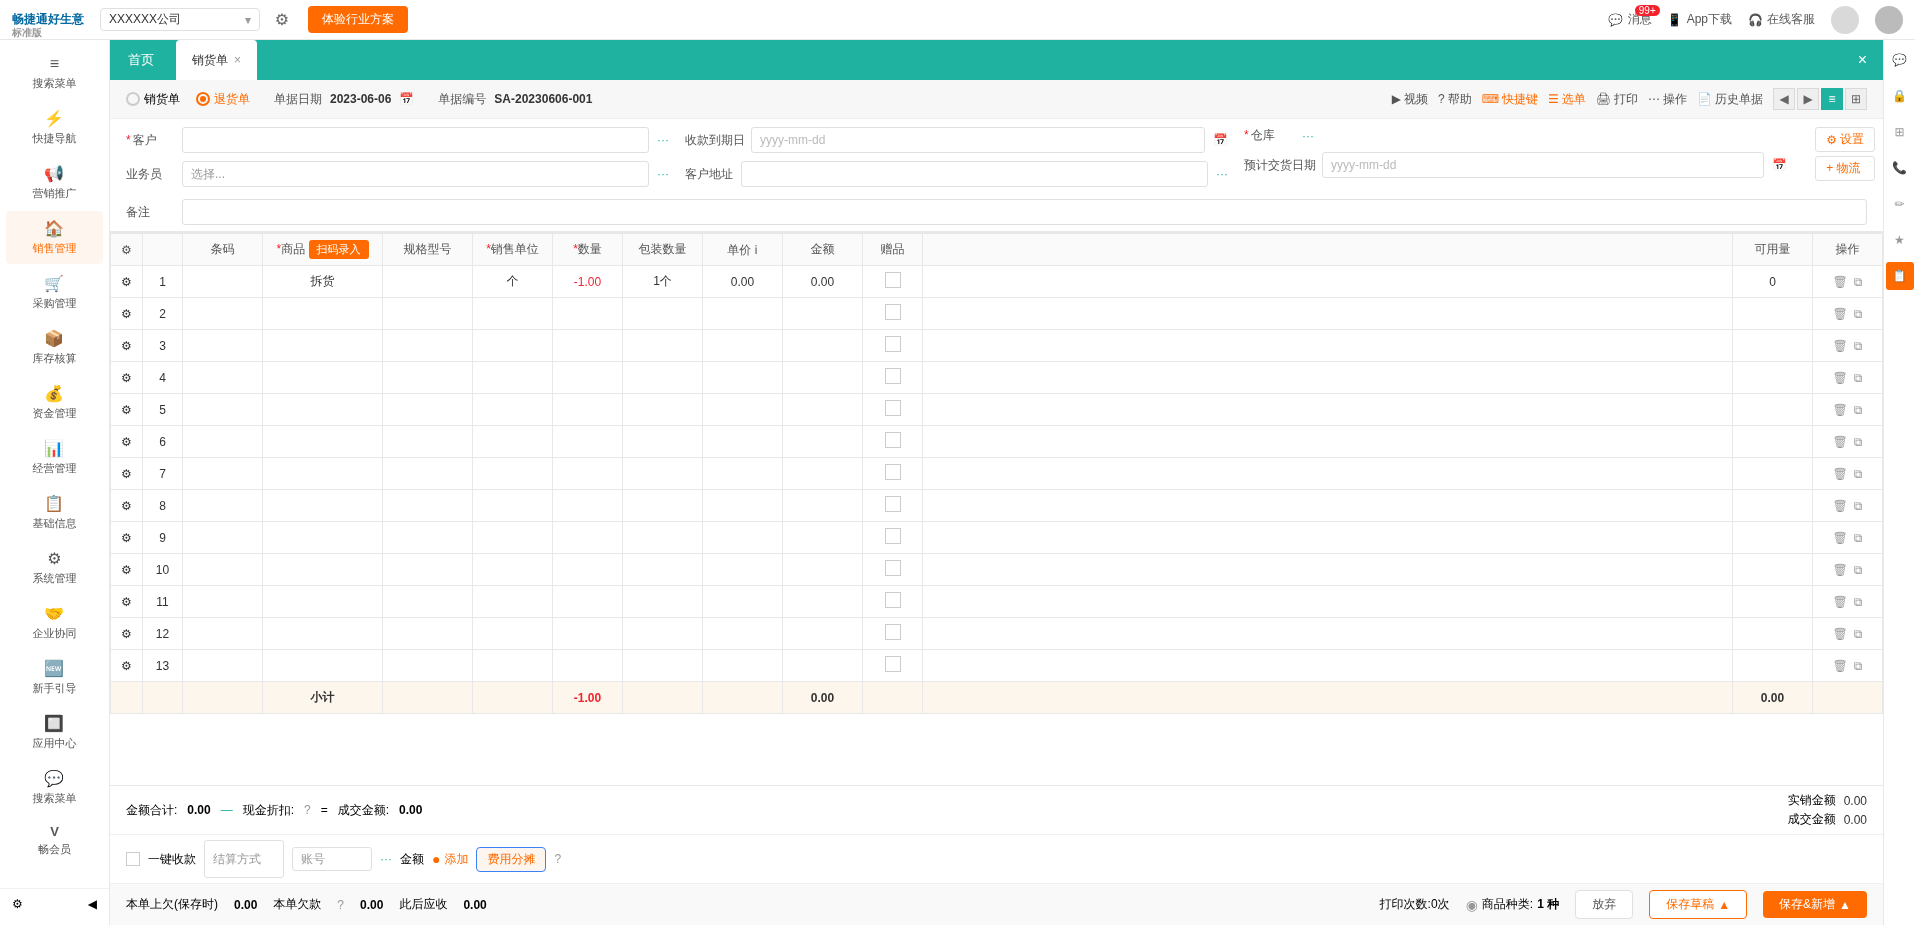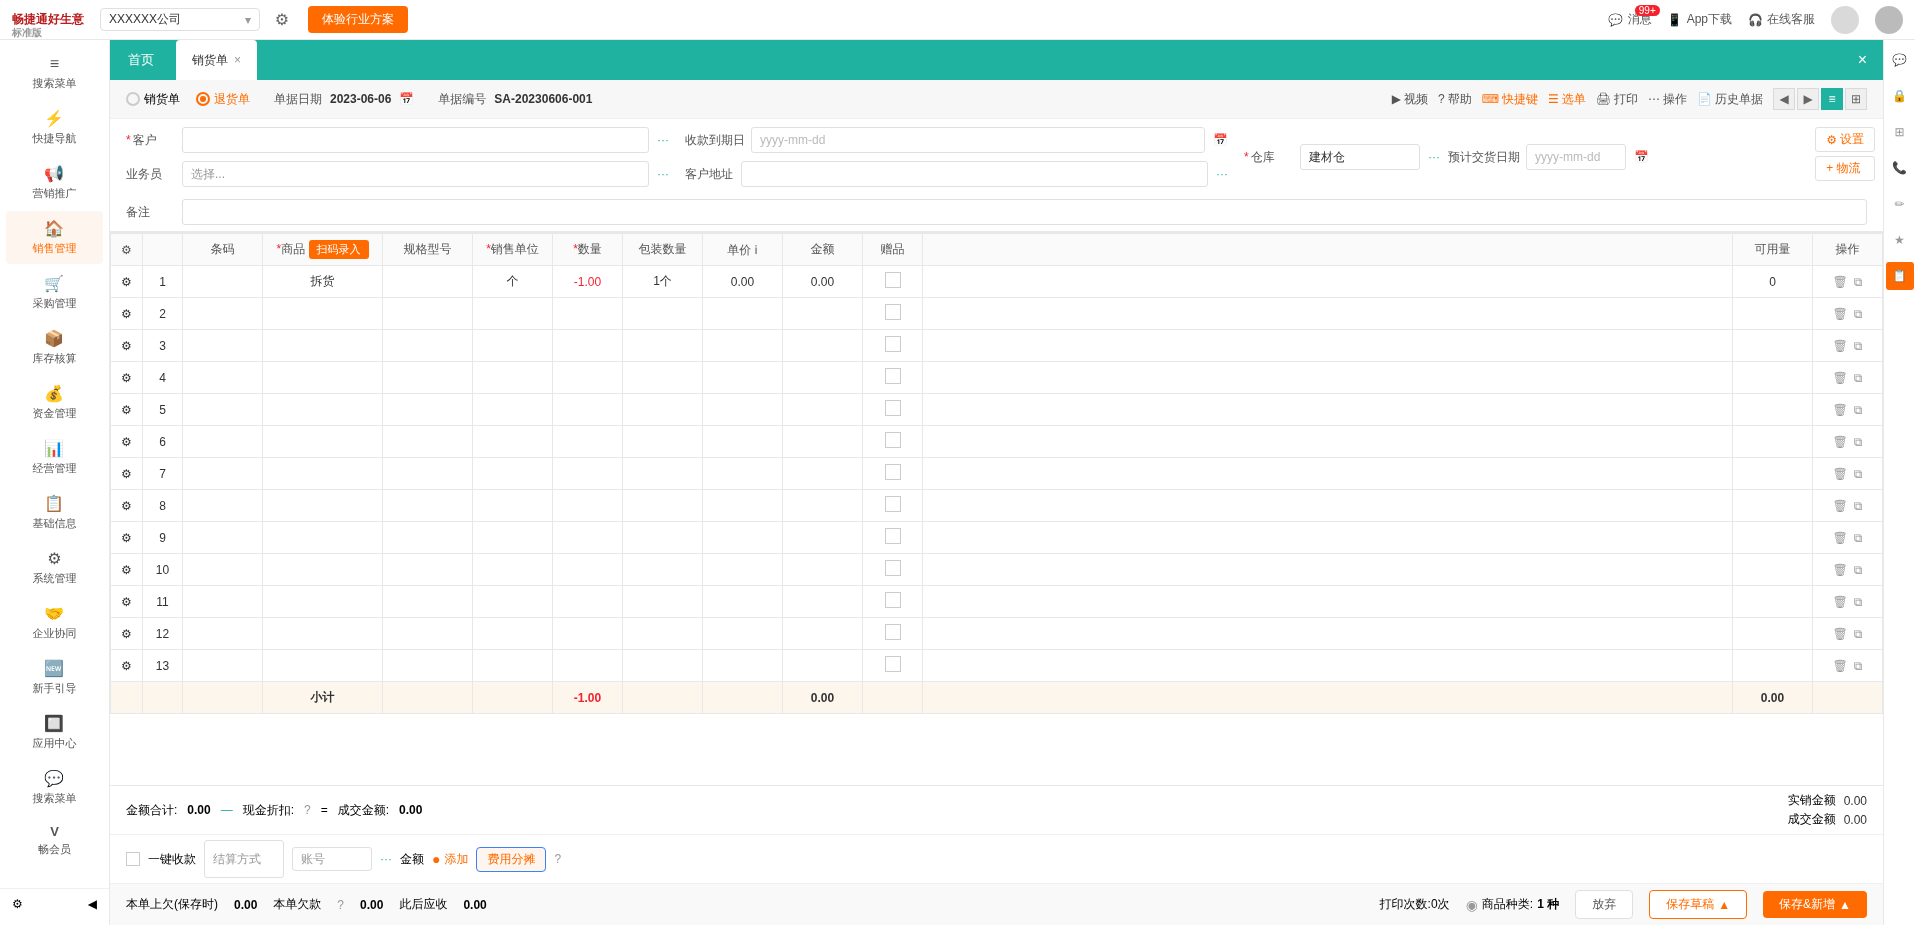--- a/index.html
+++ b/index.html
@@ -1,21 +1,21 @@
 <!DOCTYPE html>
 <html><head>
   <meta charset="utf-8">
   <style>
     * { box-sizing: border-box; margin: 0; padding: 0; font-family: 'Microsoft YaHei', Arial, sans-serif; font-size: 12px; }
     body { background: #f0f2f5; display: flex; flex-direction: column; height: 925px; overflow: hidden; }
 
     
     .top-bar { background: #fff; height: 40px; display: flex; align-items: center; padding: 0 12px; border-bottom: 1px solid #e8e8e8; flex-shrink: 0; }
     .top-bar-logo { color: #ff6b00; font-weight: bold; font-size: 13px; display: flex; flex-direction: column; line-height: 1.2; margin-right: 16px; }
-    .top-bar-logo span:first-child { color: #b91c1c; margin-top: 12px; }
+    .top-bar-logo span:first-child { color: #0369a1; margin-top: 12px; }
     .top-bar-logo span:last-child { font-size: 10px; color: #999; }
     .company-selector { display: flex; align-items: center; border: 1px solid #e0e0e0; border-radius: 4px; padding: 2px 8px; cursor: pointer; min-width: 160px; justify-content: space-between; color: #333; }
     .company-selector .arrow { color: #999; }
     .gear-icon-top { width: 28px; height: 28px; display: flex; align-items: center; justify-content: center; cursor: pointer; color: #666; margin-left: 8px; font-size: 16px; }
     .trial-btn { background: #ff6b00; color: #fff; border: none; border-radius: 4px; padding: 5px 14px; cursor: pointer; margin-left: 12px; font-size: 12px; }
     .top-bar-right { margin-left: auto; display: flex; align-items: center; gap: 16px; color: #555; }
     .top-bar-right .badge { position: relative; display: flex; align-items: center; gap: 4px; cursor: pointer; }
     .top-bar-right .badge-count { background: #f5222d; color: #fff; font-size: 10px; border-radius: 8px; padding: 0 4px; position: absolute; top: -6px; right: -8px; }
     .avatar { width: 28px; height: 28px; border-radius: 50%; background: #d9d9d9; }
 
@@ -302,24 +302,23 @@
             <div class="form-input" style="min-width:140px; color:#bbb;">yyyy-mm-dd</div>
             <span class="form-cal">📅</span>
           </div>
           <div class="form-row">
             <span class="form-label">客户地址</span>
             <div class="form-input" style="min-width:140px;"></div>
             <span class="form-ellipsis">···</span>
           </div>
         </div>
 
-        <div style="flex:1; display:flex; flex-direction:row; gap:8px; padding-right:80px;">
+        <div style="flex:1; display:flex; flex-direction:column; gap:8px; padding-right:80px;">
           <div class="form-row">
             <span class="form-label required">仓库</span>
-            <div class="form-input has-value" style="min-width:120px;">建材仓</div>
             <span class="form-ellipsis">···</span>
           </div>
           <div class="form-row">
             <span class="form-label">预计交货日期</span>
             <div class="form-input" style="min-width:100px; color:#bbb;">yyyy-mm-dd</div>
             <span class="form-cal">📅</span>
           </div>
         </div>
 
         <div class="form-side-btns" style="position:absolute; right:8px; top:8px;">

